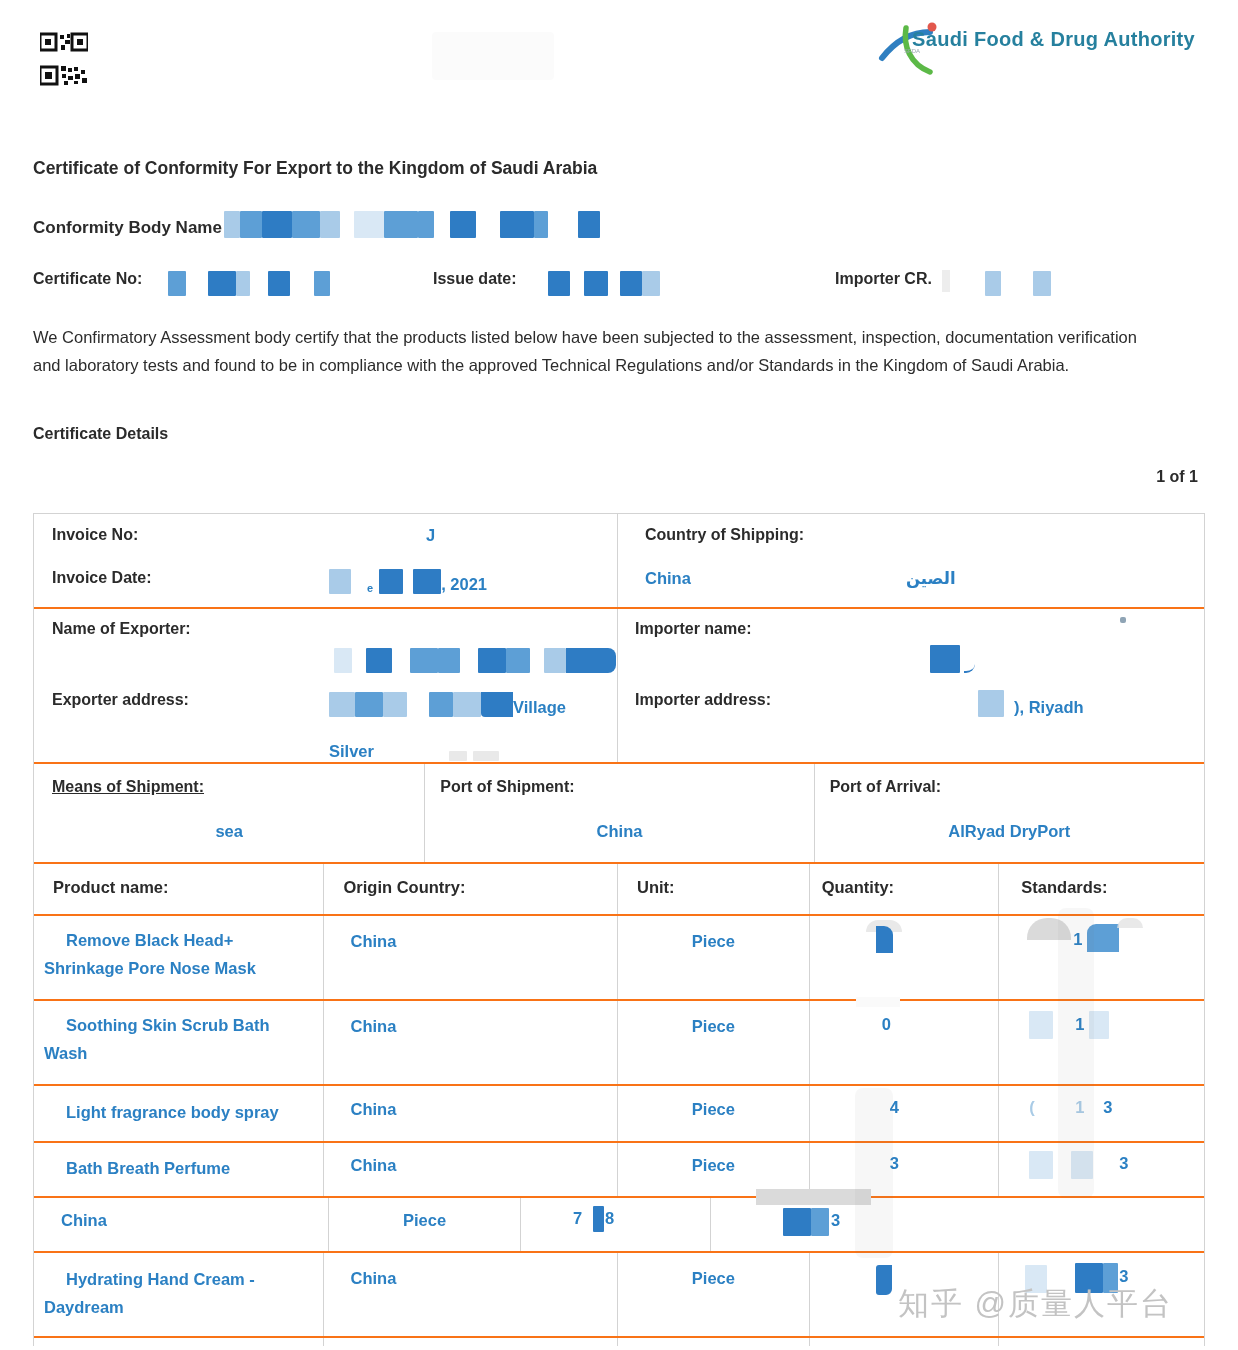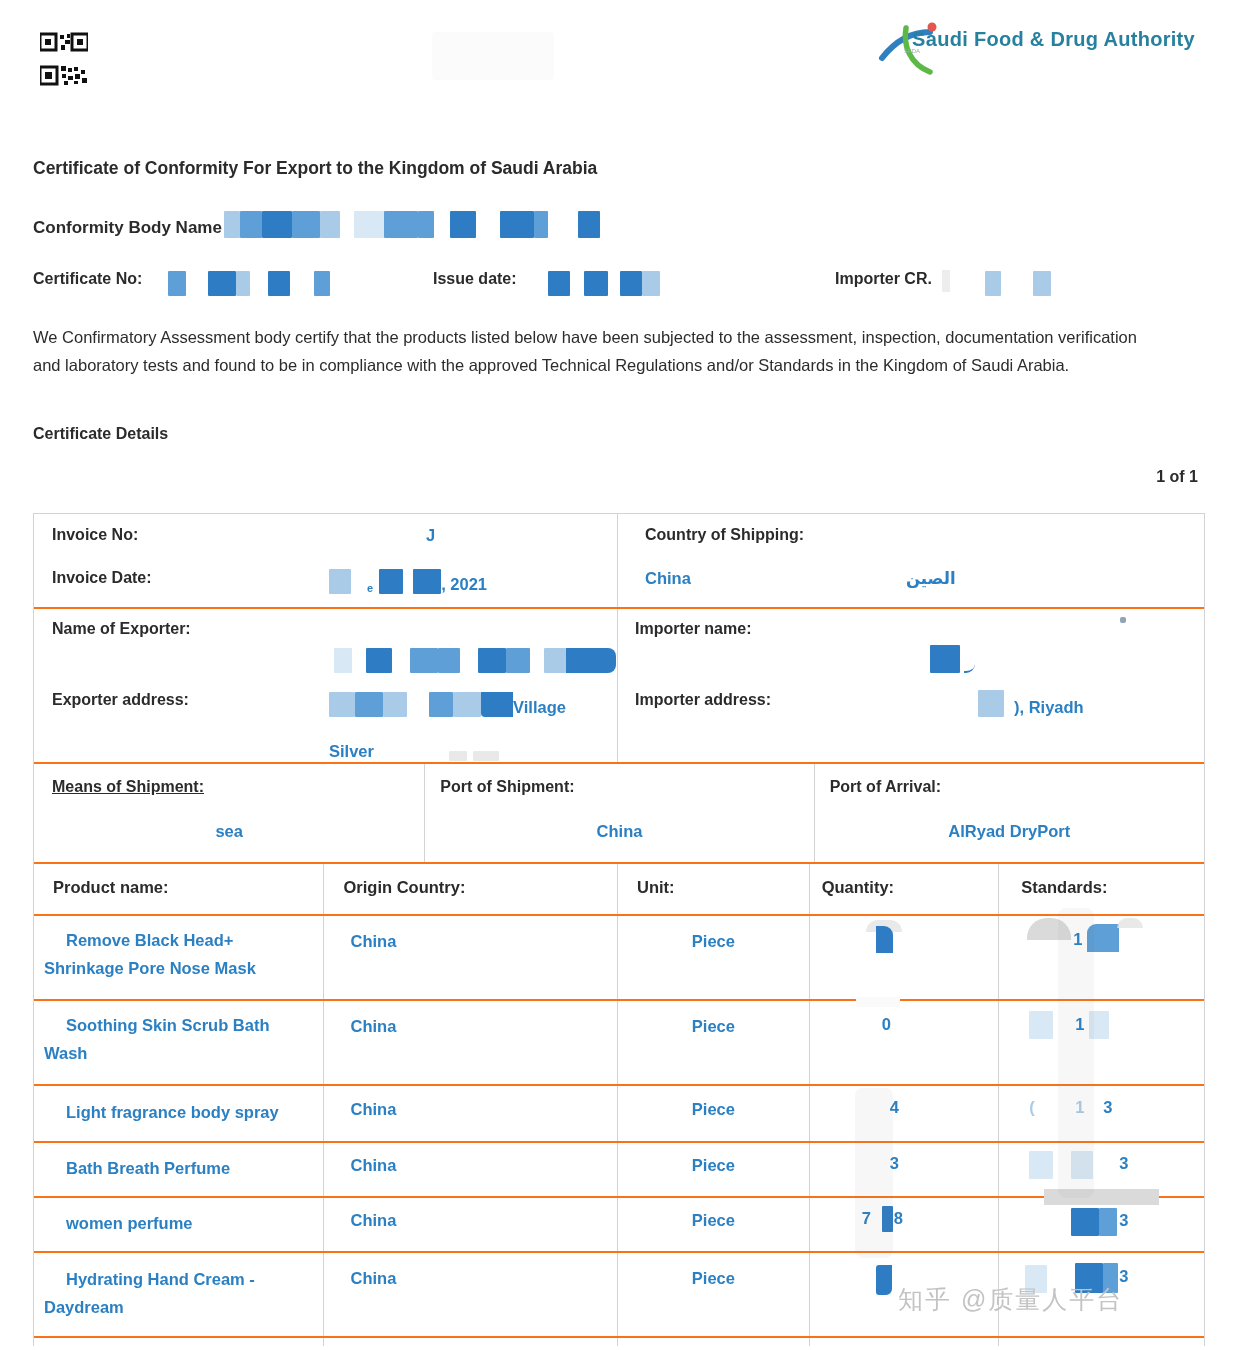--- a/index.html
+++ b/index.html
@@ -25,21 +25,21 @@
   .dcell{position:relative;box-sizing:border-box;border-right:1px solid #d3d3d3;}
   .dcell:last-child{border-right:none;}
   .center{width:100%;text-align:center;}
   .pname{padding:10px 10px 0 10px;text-indent:22px;font-weight:700;color:#2b80c3;font-size:16.5px;line-height:28px;}
   .hcell{font-weight:700;font-size:16.5px;color:#2b2b2b;}
   .smudge{position:absolute;background:rgba(120,120,120,0.06);border-radius:8px;}
   .graybar{position:absolute;background:#dadada;}
   .dome{position:absolute;background:#d4d4d4;border-radius:20px 20px 0 0;opacity:.85;}
   .arc{position:absolute;background:#e3e3e3;border-radius:14px 14px 0 0;opacity:.8;}
   .curve{display:inline-block;width:11px;height:7px;border-bottom:2.5px solid #2e7cc4;border-radius:0 0 9px 0;vertical-align:bottom;margin-left:4px;}
-  .wm{position:absolute;left:898px;top:1283px;font-size:25px;color:#c3c3c3;letter-spacing:2px;z-index:6;font-weight:400;}
+  .wm{position:absolute;left:898px;top:1283px;font-size:31px;color:#c3c3c3;letter-spacing:2px;z-index:6;font-weight:400;}
   .logo-text{position:absolute;right:43px;top:24px;text-align:right;color:#26809e;}
   .logo-ar{font-size:25px;font-weight:700;display:inline-block;border-bottom:2px solid #26809e;padding-bottom:3px;
            font-family:"DejaVu Sans","Liberation Sans",sans-serif;}
   .logo-en{font-size:20px;font-weight:700;margin-top:4px;letter-spacing:.3px;}
   .ar{font-family:"DejaVu Sans","Liberation Sans",sans-serif;}
 </style>
 </head>
 <body>
 
 <div class="page">
@@ -294,21 +294,20 @@
         <span class="abs blue" style="left:80px;top:11px;">3</span>
       </div>
       <div class="dcell" style="width:205px;">
         <span class="abs blk b-xlight" style="left:30px;top:8px;width:24px;height:28px;"></span>
         <span class="abs blk b-xlight" style="left:72px;top:8px;width:22px;height:28px;"></span>
         <span class="abs blue" style="left:120px;top:11px;">3</span>
       </div>
     </div>
 
     <div class="drow" style="height:55px;">
-      <div class="dcell pname" style="width:290px;padding-top:11px;">women perfume</div>
       <div class="dcell blue" style="width:295px;padding:13px 0 0 27px;">China</div>
       <div class="dcell blue" style="width:192px;padding:13px 0 0 0;text-align:center;">Piece</div>
       <div class="dcell" style="width:190px;">
         <span class="abs blue" style="left:52px;top:11px;">7</span>
         <span class="abs blk b-dark" style="left:72px;top:8px;width:11px;height:26px;"></span>
         <span class="abs blue" style="left:84px;top:11px;">8</span>
       </div>
       <div class="dcell" style="width:205px;">
         <span class="graybar" style="left:45px;top:-9px;width:115px;height:16px;"></span>
         <span class="abs blk b-dark" style="left:72px;top:10px;width:28px;height:28px;"></span>

